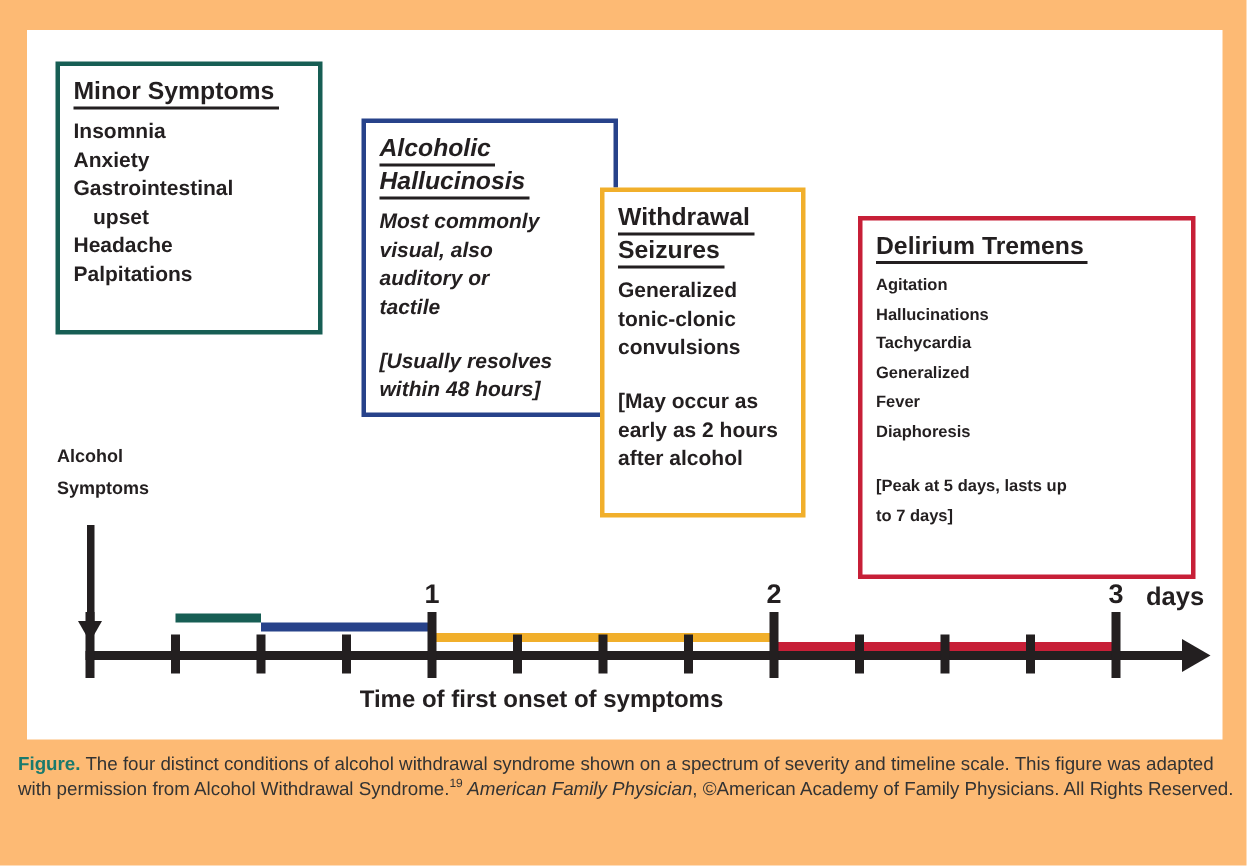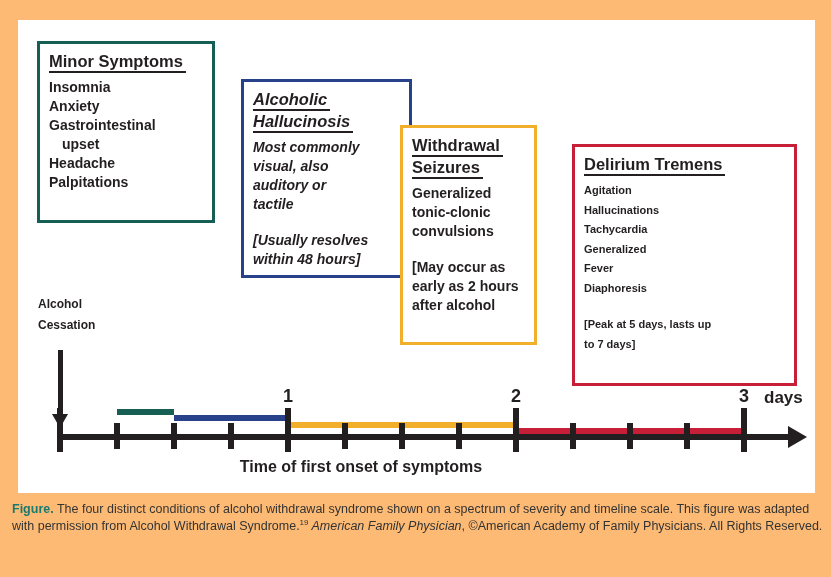--- a/index.html
+++ b/index.html
@@ -152,21 +152,21 @@
     <div class="sbox-line">Fever</div>
     <div class="sbox-line">Diaphoresis</div>
     <div class="sbox-note">
       <div class="sbox-line">[Peak at 5 days, lasts up</div>
       <div class="sbox-line">to 7 days]</div>
     </div>
   </div>
 
   <div class="cessation">
     <div>Alcohol</div>
-    <div>Cessation</div>
+    <div>Symptoms</div>
   </div>
   <div class="down-arrow-shaft"></div>
   <div class="down-arrow-head"></div>
 
   <div class="tbar" style="left: 117px; width: 57px; top: 409px; background: rgb(23, 94, 84);"></div>
   <div class="tbar" style="left: 174px; width: 114px; top: 415px; background: rgb(39, 66, 138);"></div>
   <div class="tbar" style="left: 288px; width: 226px; top: 422px; background: rgb(241, 175, 43);"></div>
   <div class="tbar" style="left: 516px; width: 228px; top: 428px; background: rgb(199, 31, 55);"></div>
 
   <div class="axis-line"></div>

